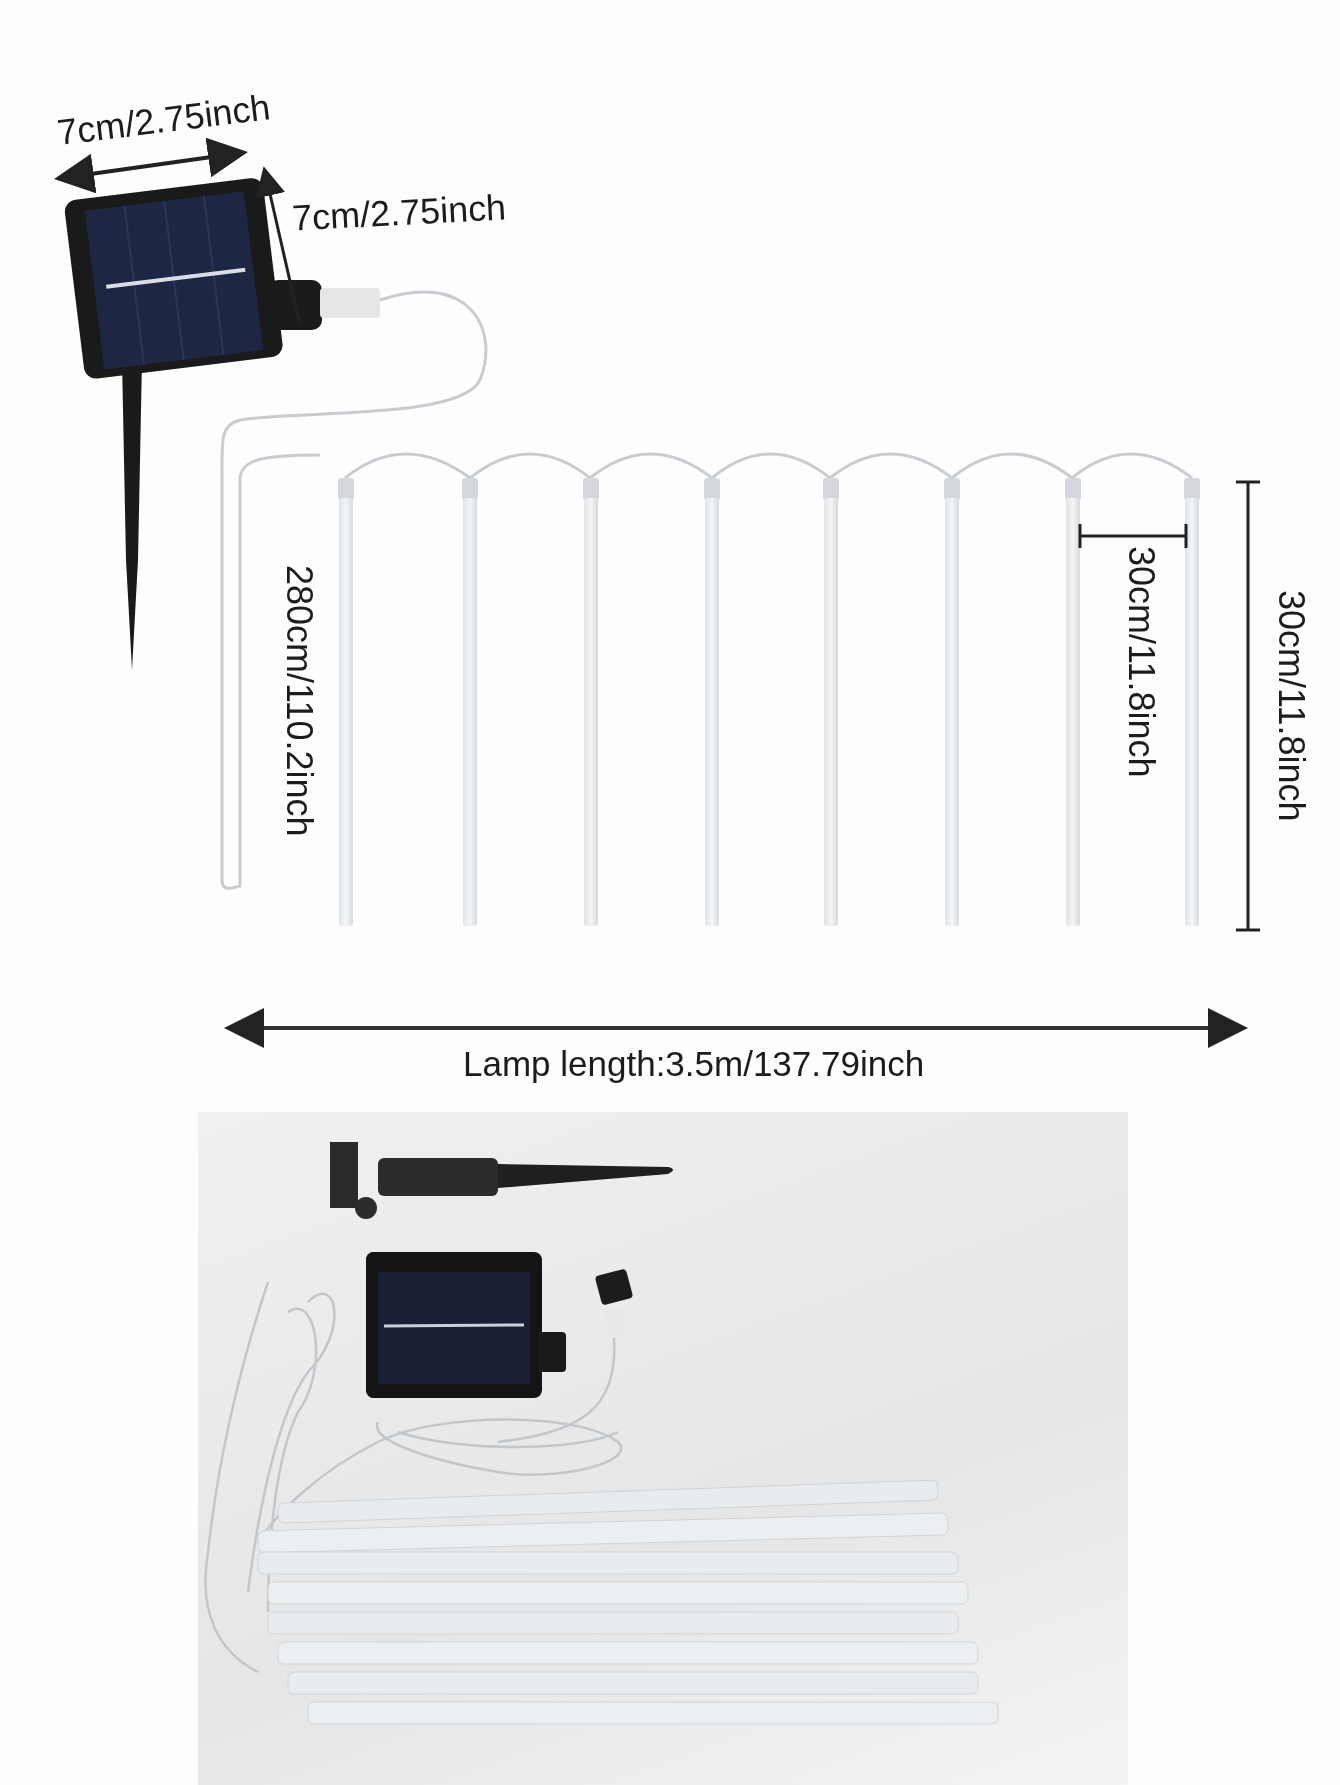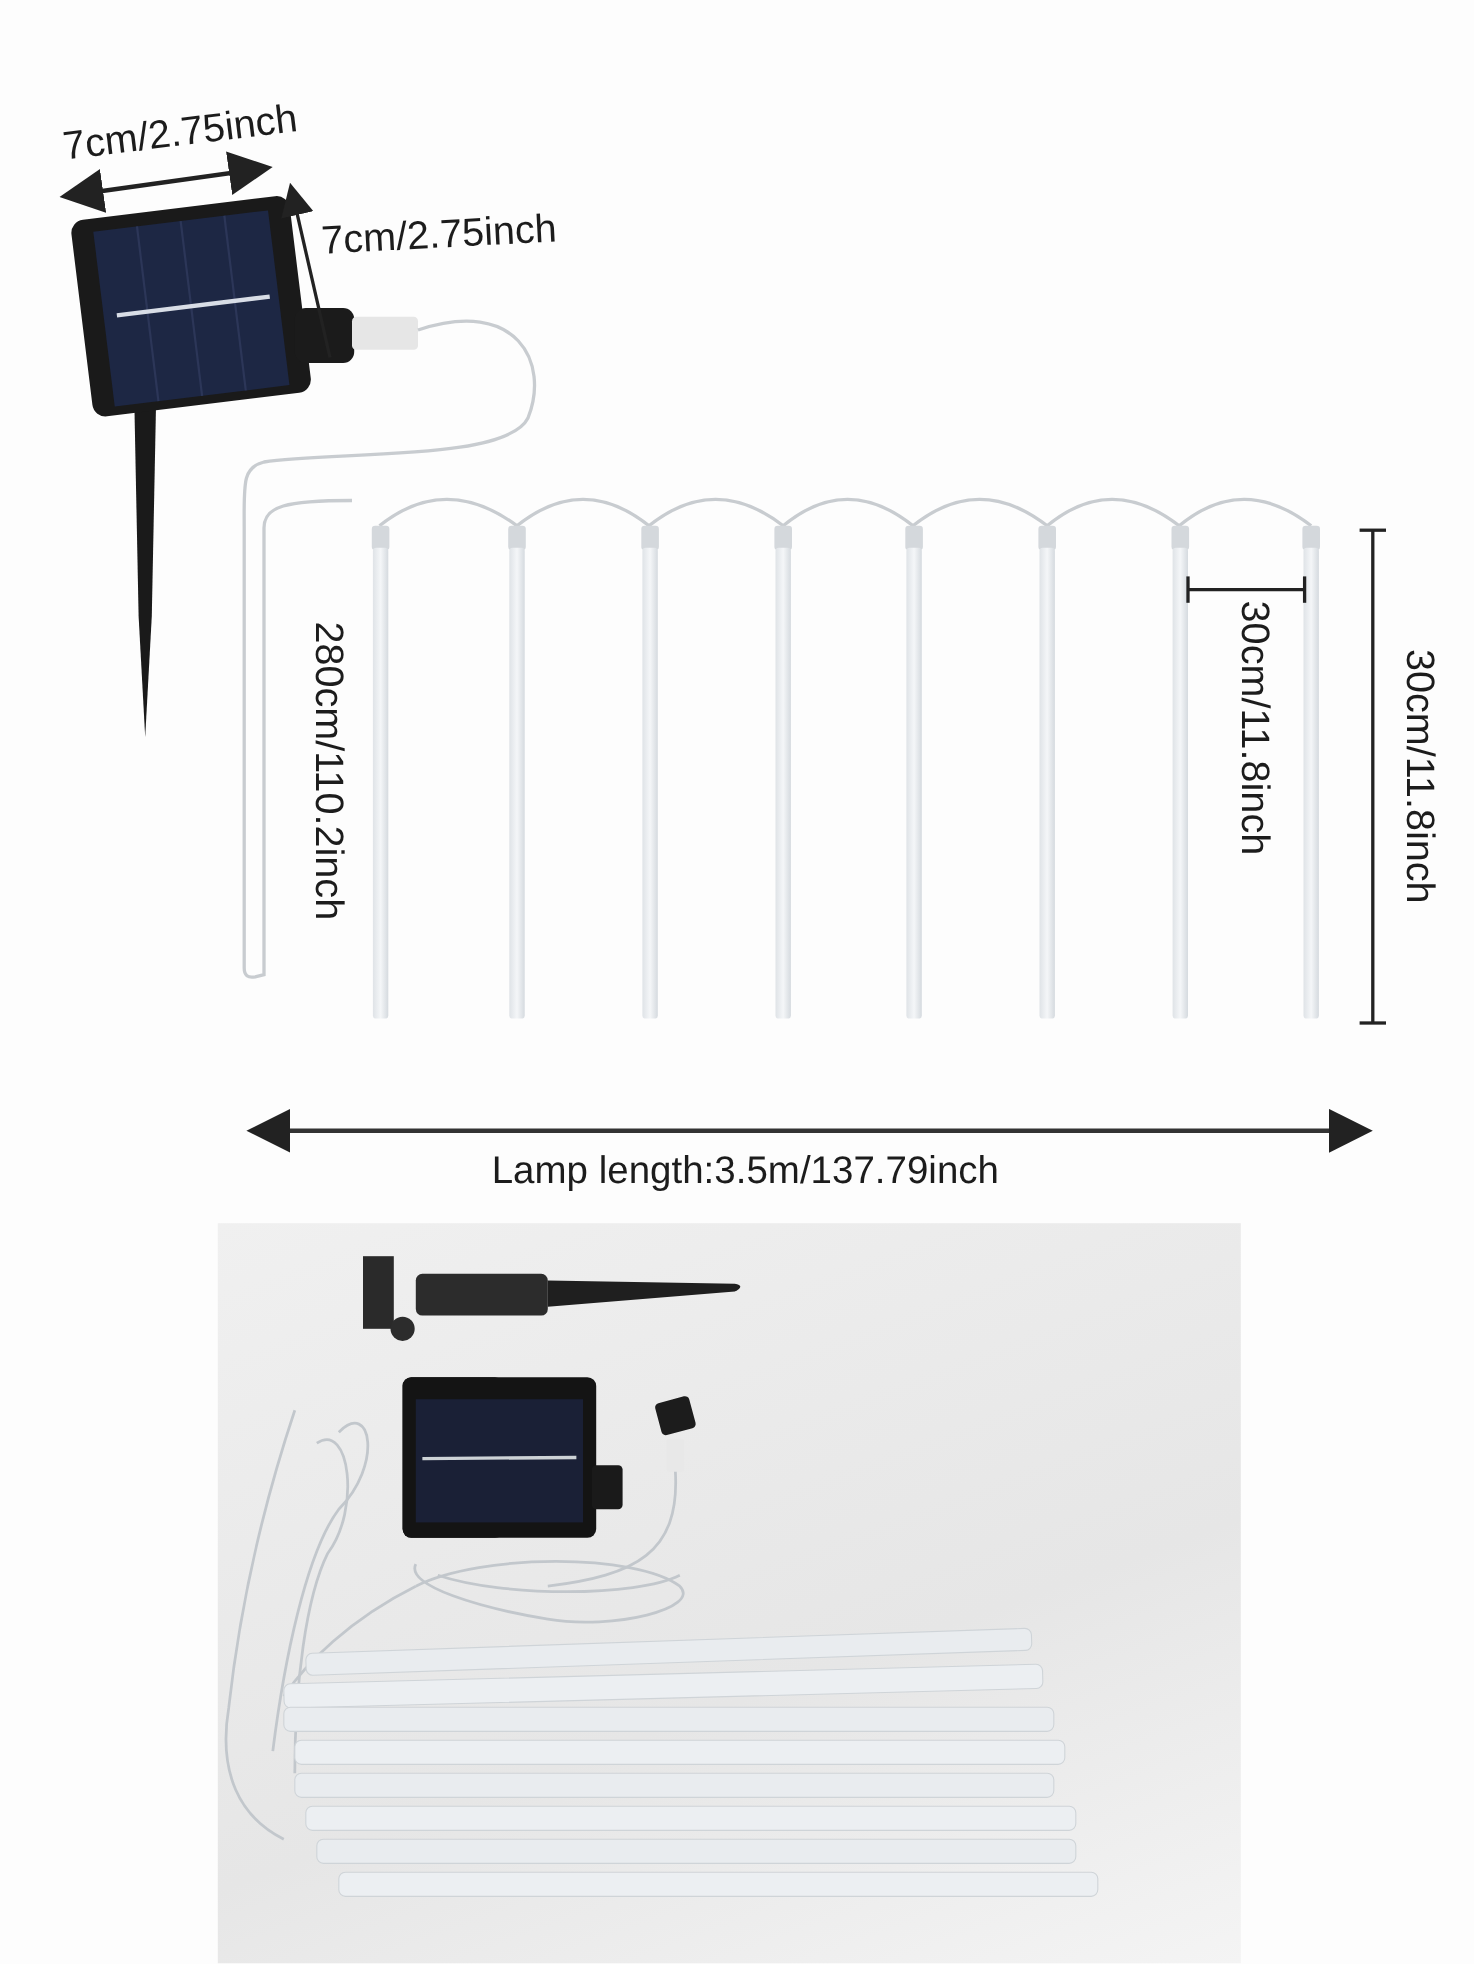--- a/index.html
+++ b/index.html
@@ -108,21 +108,21 @@
     </g>
 
     <line x1="232" y1="1028" x2="1240" y2="1028" stroke="#333" stroke-width="4" marker-end="url(#ah)" marker-start="url(#ahs)"></line>
   </svg>
 
   <div class="label" style="left:60px;top:112px;transform:rotate(-7deg);transform-origin:left bottom;">7cm/2.75inch</div>
   <div class="label" style="left:292px;top:192px;transform:rotate(-3deg);">7cm/2.75inch</div>
   <div class="vlabel" style="left:320px;top:565px;">280cm/110.2inch</div>
   <div class="vlabel" style="left:1162px;top:546px;">30cm/11.8inch</div>
   <div class="vlabel" style="left:1312px;top:590px;">30cm/11.8inch</div>
-  <div class="label" style="left:447px;top:1044px;font-size:35px;">Lamp length:3.5m/137.79inch</div>
+  <div class="label" style="left:463px;top:1044px;font-size:35px;">Lamp length:3.5m/137.79inch</div>
 </div>
 
 <div class="photo">
   <svg width="930" height="673">
 
     <g>
       <rect x="132" y="30" width="28" height="66" fill="#2a2a2a"></rect>
       <rect x="180" y="46" width="120" height="38" rx="6" fill="#2c2c2c"></rect>
       <path d="M300,52 L470,55 Q480,57 470,62 L300,76 Z" fill="#1f1f1f"></path>
       <circle cx="168" cy="96" r="11" fill="#2c2c2c"></circle>

